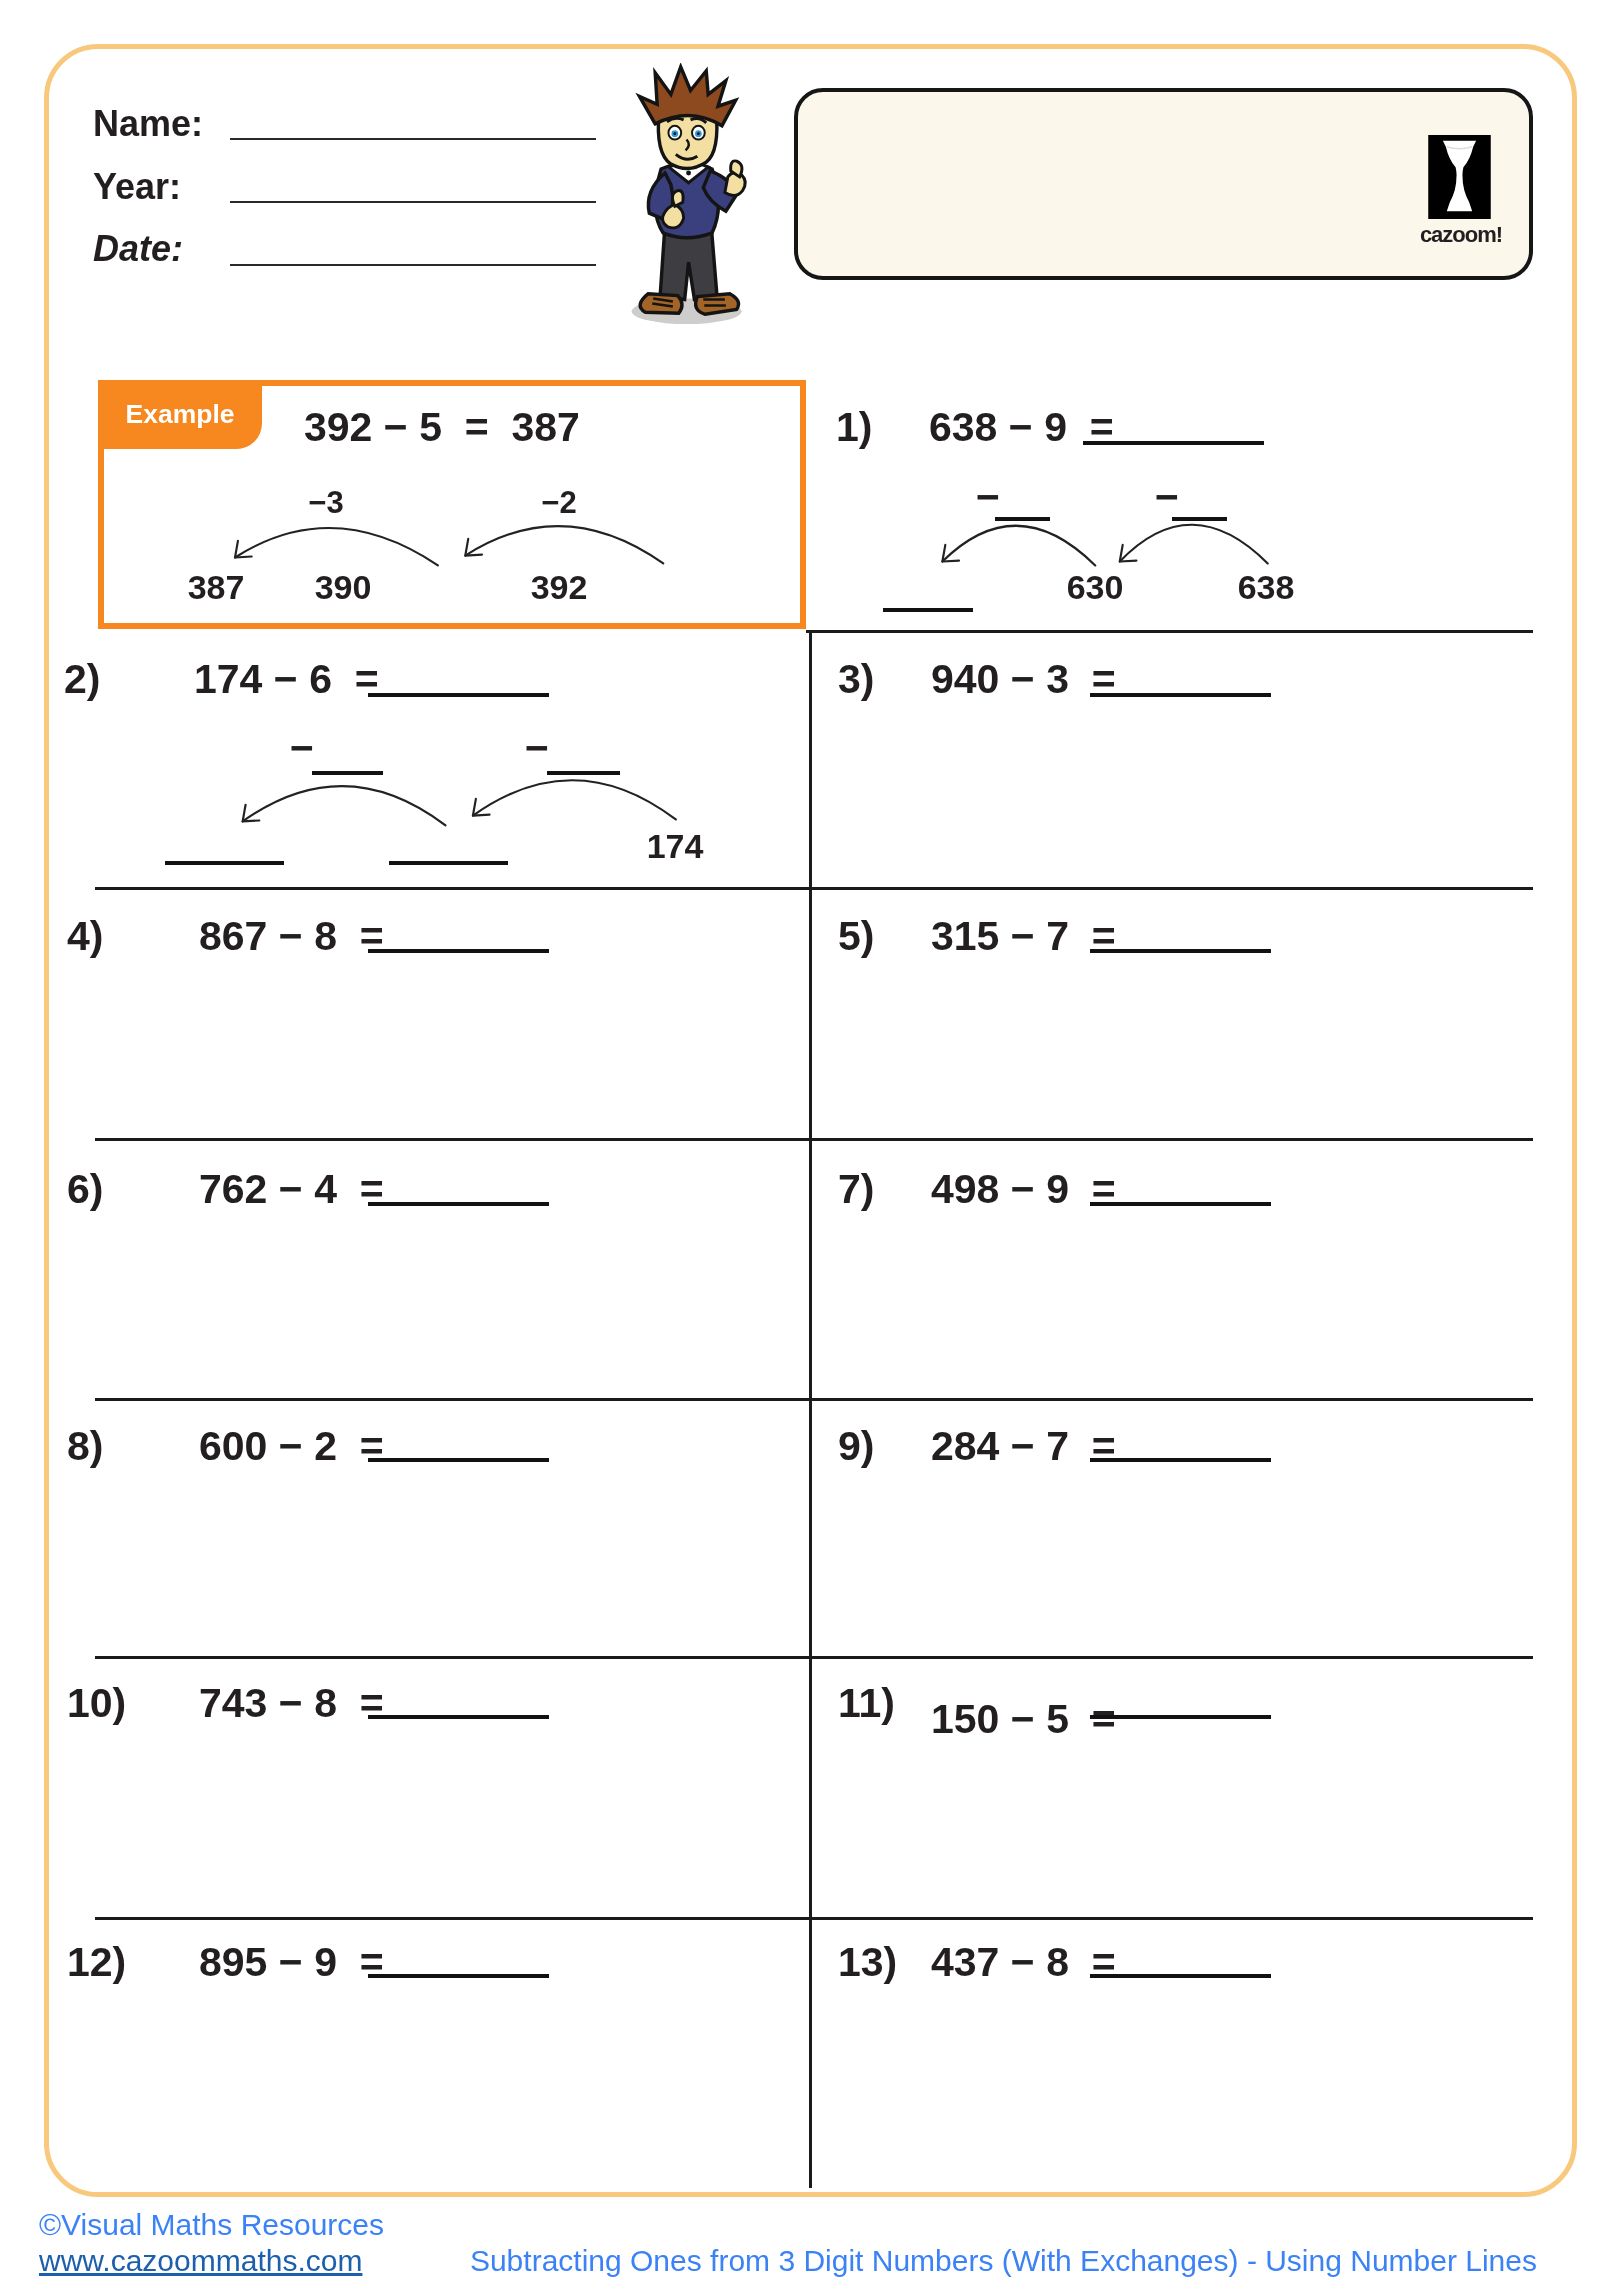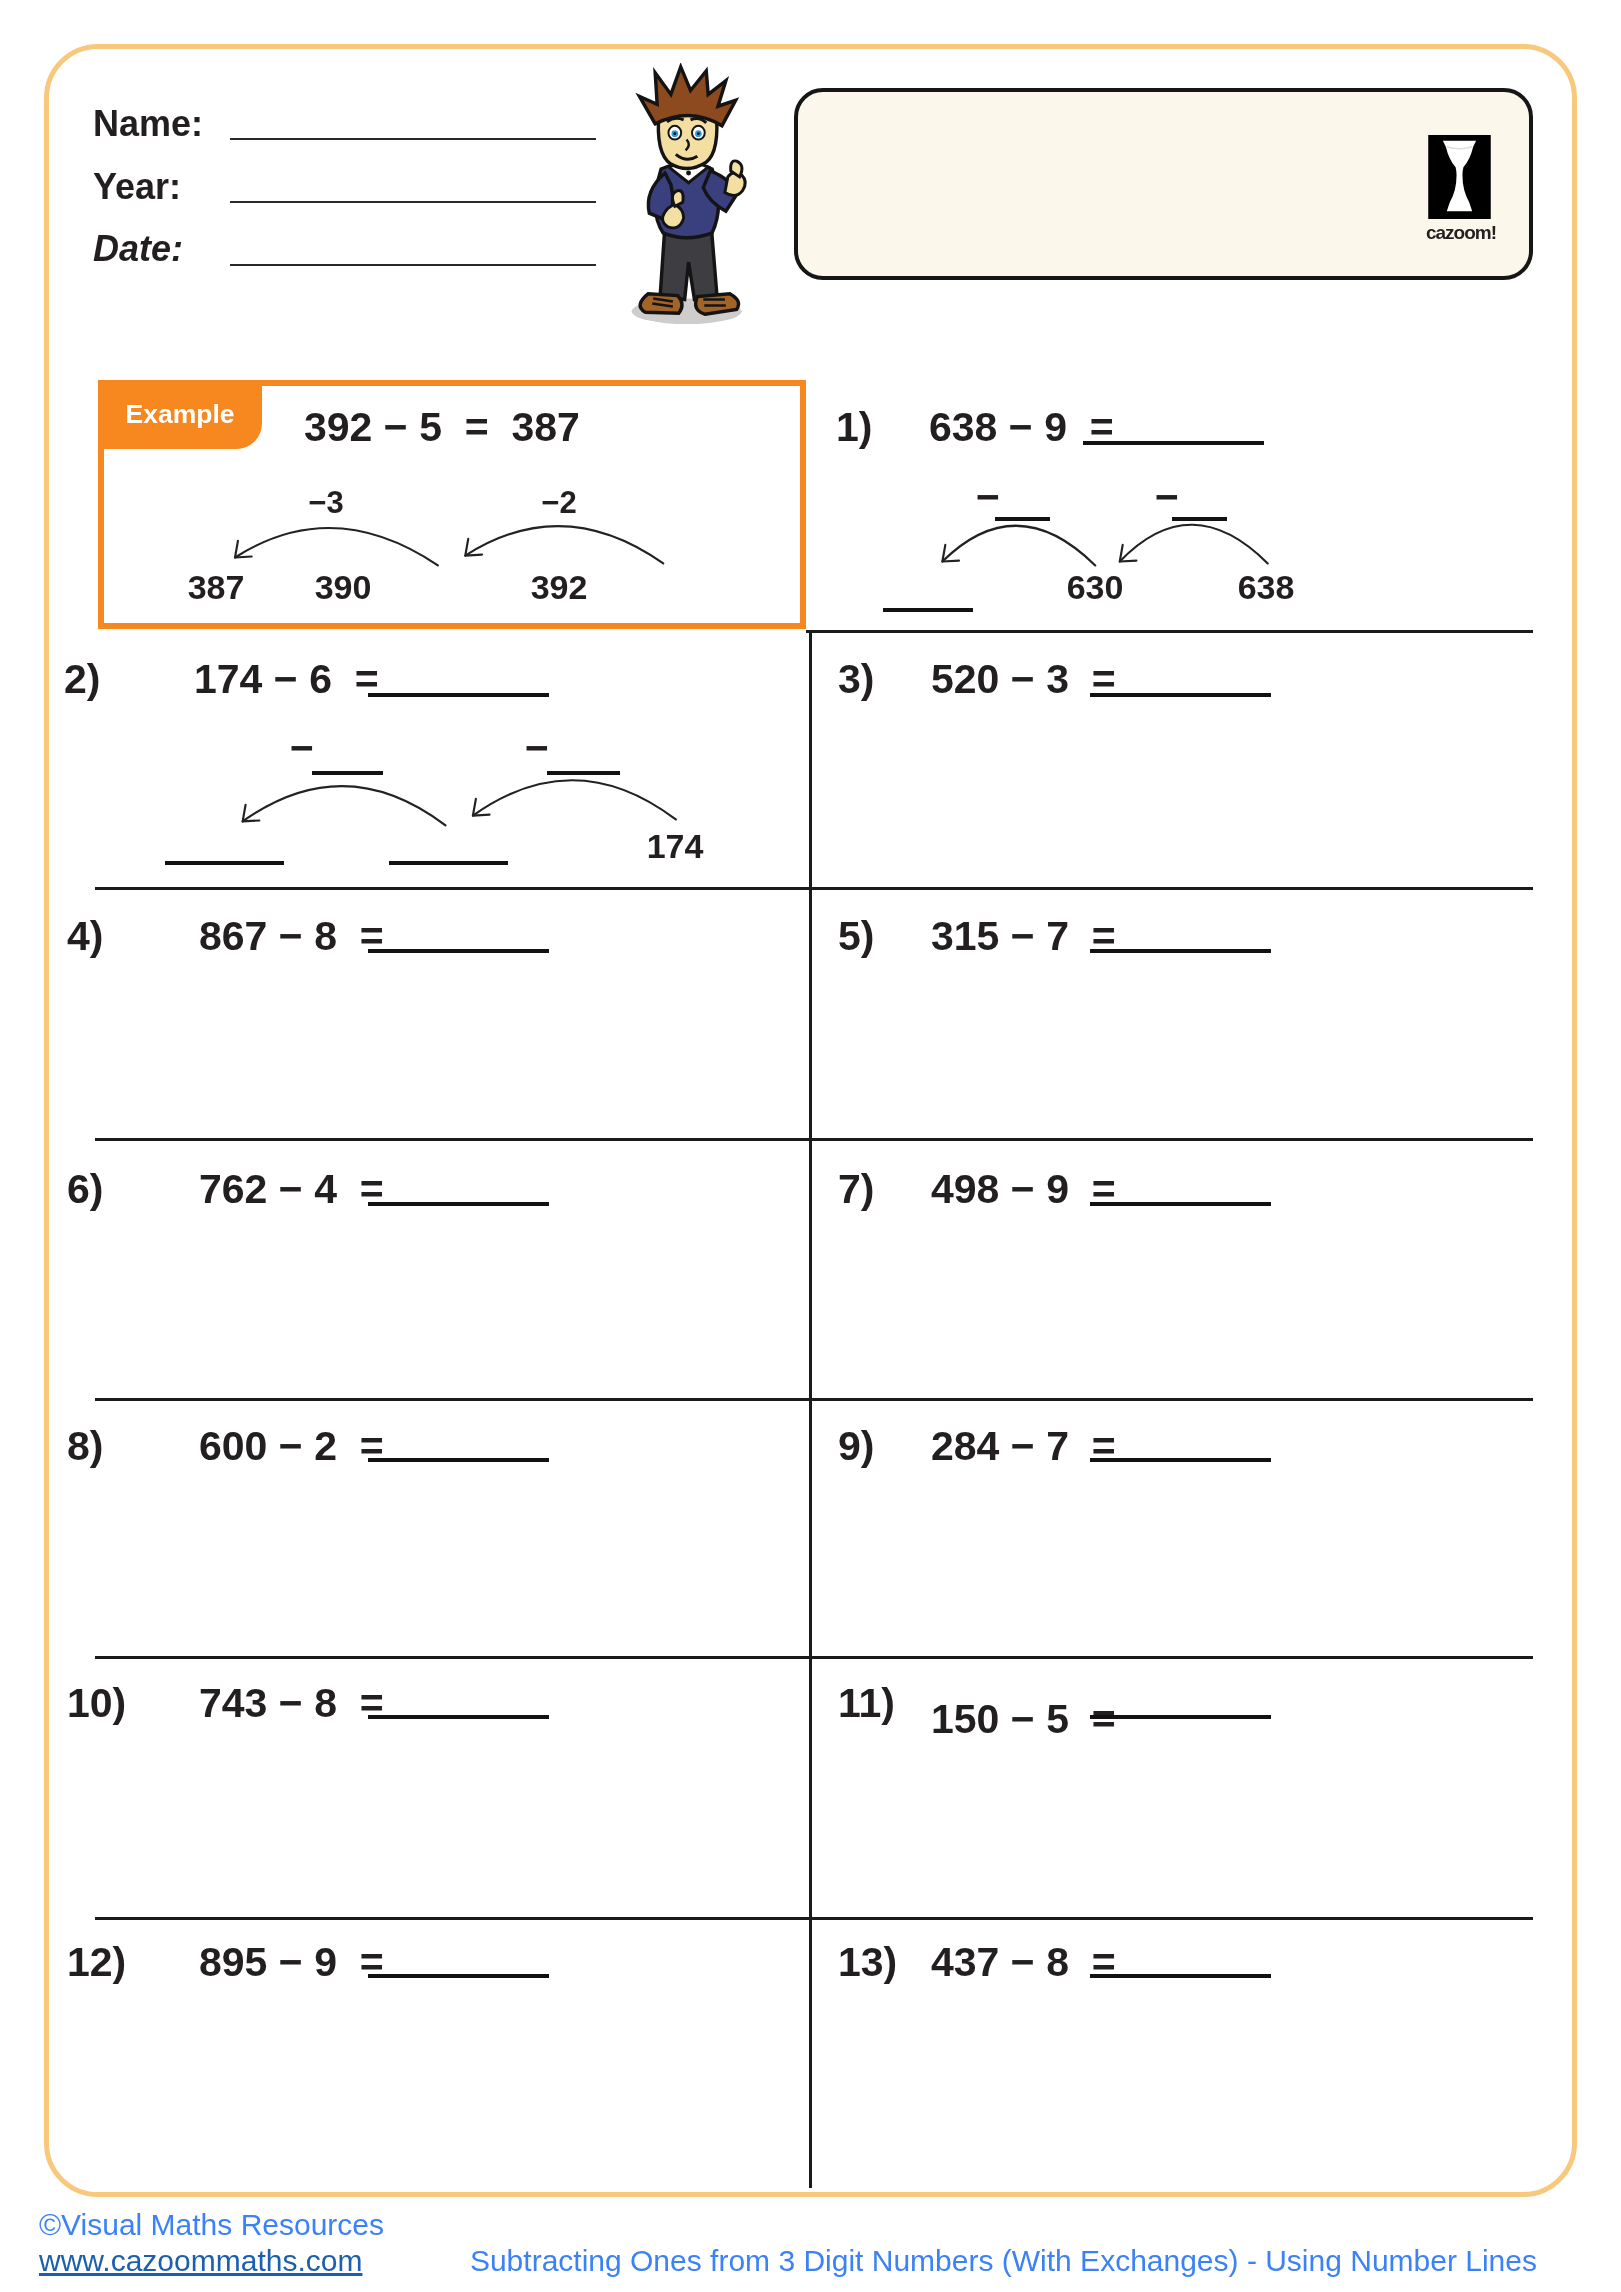--- a/index.html
+++ b/index.html
@@ -15,21 +15,21 @@
     border:5.9px solid #F8C87D; border-radius:54px;
   }
   .field-label { font-size:36px; font-weight:bold; line-height:39px; }
   .thin-line { height:0; border-top:2.9px solid #2a2a2a; }
   .blank { height:0; border-top:4.9px solid #121212; }
   .title-box {
     left:794px; top:88px; width:739px; height:192px;
     background:#FBF7EA; border:4.9px solid #161616; border-radius:29px;
   }
   .title-line { font-size:34px; font-weight:bold; line-height:45px; }
-  .logo-word { font-size:19px; font-weight:bold; letter-spacing:-1px; text-align:center; }
+  .logo-word { font-size:22px; font-weight:bold; letter-spacing:-1px; text-align:center; }
   .ex-box { left:98px; top:380px; width:708px; height:249px; border:6.9px solid #F6881F; }
   .ex-tab {
     left:98px; top:380px; width:164px; height:69px; background:#F6881F;
     border-bottom-right-radius:25.5px; color:#fff; font-size:26.5px; font-weight:bold;
     display:flex; align-items:center; justify-content:center;
   }
   .eq { font-size:41px; font-weight:bold; line-height:39px; }
   .jump { font-size:31px; font-weight:bold; text-align:center; width:98px; }
   .pt { font-size:34px; font-weight:bold; text-align:center; width:118px; }
   .gridline { background:#1b1b1b; }
@@ -139,21 +139,21 @@
 
   <div class="abs gridline" style="left:806px; top:630px; width:727px; height:2.9px;"></div>
   <div class="abs gridline" style="left:95px; top:887px;  width:1438px; height:2.9px;"></div>
   <div class="abs gridline" style="left:95px; top:1138px; width:1438px; height:2.9px;"></div>
   <div class="abs gridline" style="left:95px; top:1398px; width:1438px; height:2.9px;"></div>
   <div class="abs gridline" style="left:95px; top:1656px; width:1438px; height:2.9px;"></div>
   <div class="abs gridline" style="left:95px; top:1917px; width:1438px; height:2.9px;"></div>
   <div class="abs gridline" style="left:809px; top:630px; width:2.9px; height:1558px;"></div>
 
   <div class="abs eq" style="left:838px; top:660px;">3)</div>
-  <div class="abs eq pre" style="left:931px; top:660px;">520 − 3  =</div>
+  <div class="abs eq pre" style="left:931px; top:660px;">940 − 3  =</div>
   <div class="abs blank" style="left:1090px; top:693px; width:181px;"></div>
 
   <div class="abs eq" style="left:67px; top:917px;">4)</div>
   <div class="abs eq pre" style="left:199px; top:917px;">867 − 8  =</div>
   <div class="abs blank" style="left:368px; top:949px; width:181px;"></div>
 
   <div class="abs eq" style="left:838px; top:917px;">5)</div>
   <div class="abs eq pre" style="left:931px; top:917px;">315 − 7  =</div>
   <div class="abs blank" style="left:1090px; top:949px; width:181px;"></div>
 

